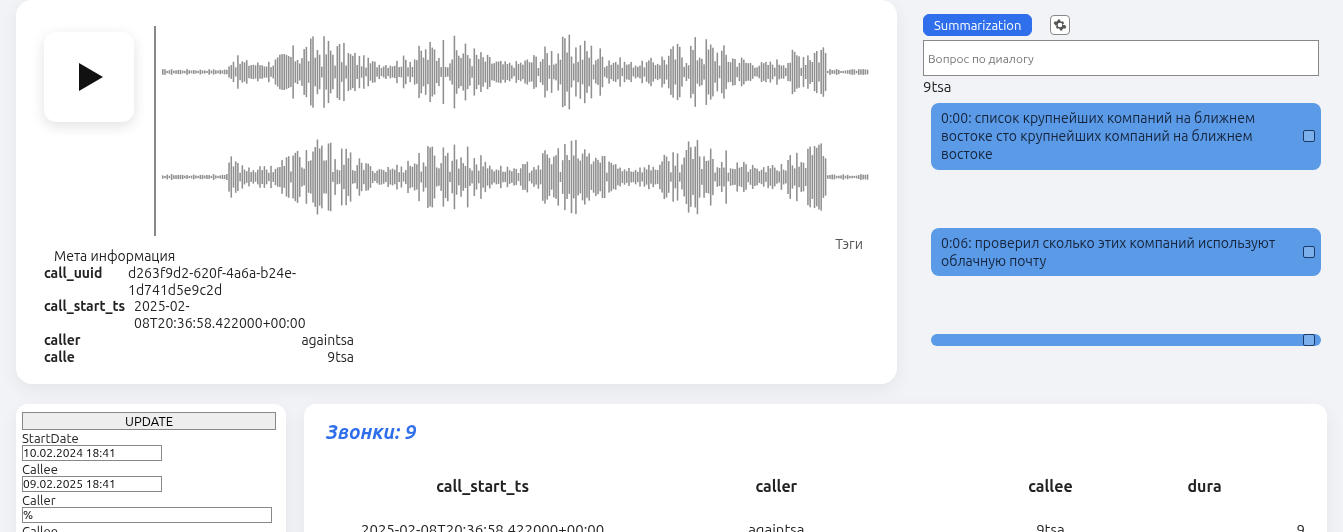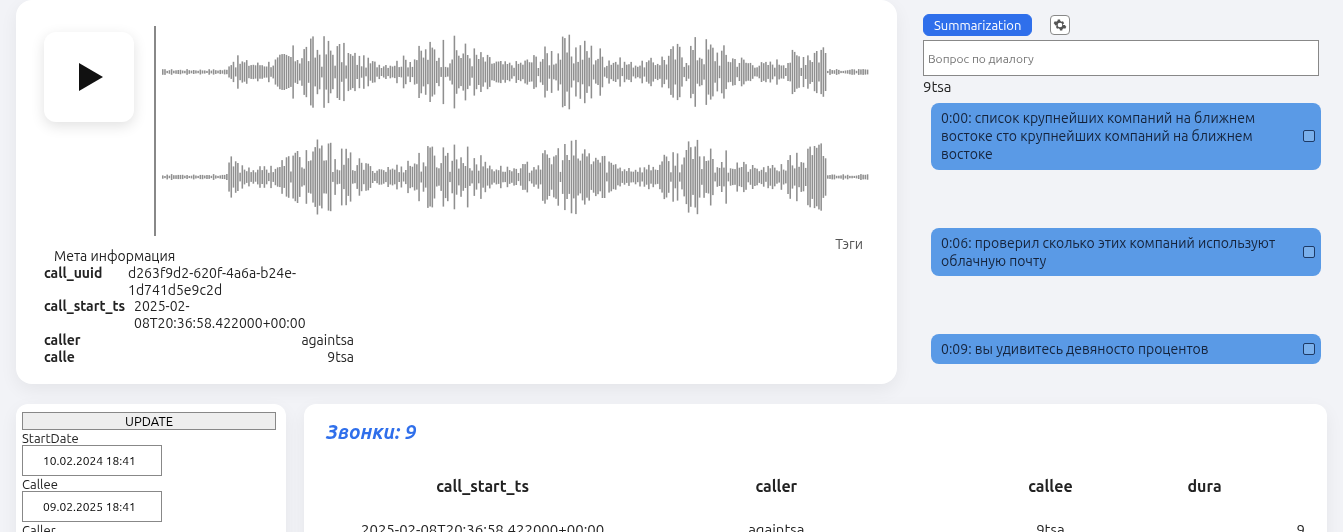--- a/index.html
+++ b/index.html
@@ -159,23 +159,23 @@
     background: #eee;
     font-size: 13px;
     padding: 1px 0;
     cursor: pointer;
     font-family: inherit;
   }
   .f-label { margin-top: 1px; }
   .f-input {
     width: 140px;
     font-size: 12px;
-    height: 31px;
+    height: 16px;
     border: 1px solid #888;
-    padding: 0 20px;
+    padding: 0 0;
     font-family: inherit;
   }
   .f-input.wide { width: 250px; }
   .calls-card {
     flex: 1;
     background: #fff;
     border-radius: 12px;
     box-shadow: 0 6px 18px rgba(0,0,0,0.06);
     padding: 16px 22px 10px 22px;
   }
@@ -900,21 +900,20 @@
     <div class="utterances">
       <div class="utt">
         <span>0:00: список крупнейших компаний на ближнем востоке сто крупнейших компаний на ближнем востоке</span>
         <span class="utt-chk"></span>
       </div>
       <div class="utt">
         <span>0:06: проверил сколько этих компаний используют облачную почту</span>
         <span class="utt-chk"></span>
       </div>
       <div class="utt" style="margin-bottom:0">
-        <span>0:09: вы удивитесь девяносто процентов</span>
         <span class="utt-chk"></span>
       </div>
     </div>
   </div>
 </div>
 
 <div class="bottom-row">
   <div class="filter-card">
     <button class="update-btn">UPDATE</button>
     <div class="f-label">StartDate</div>

